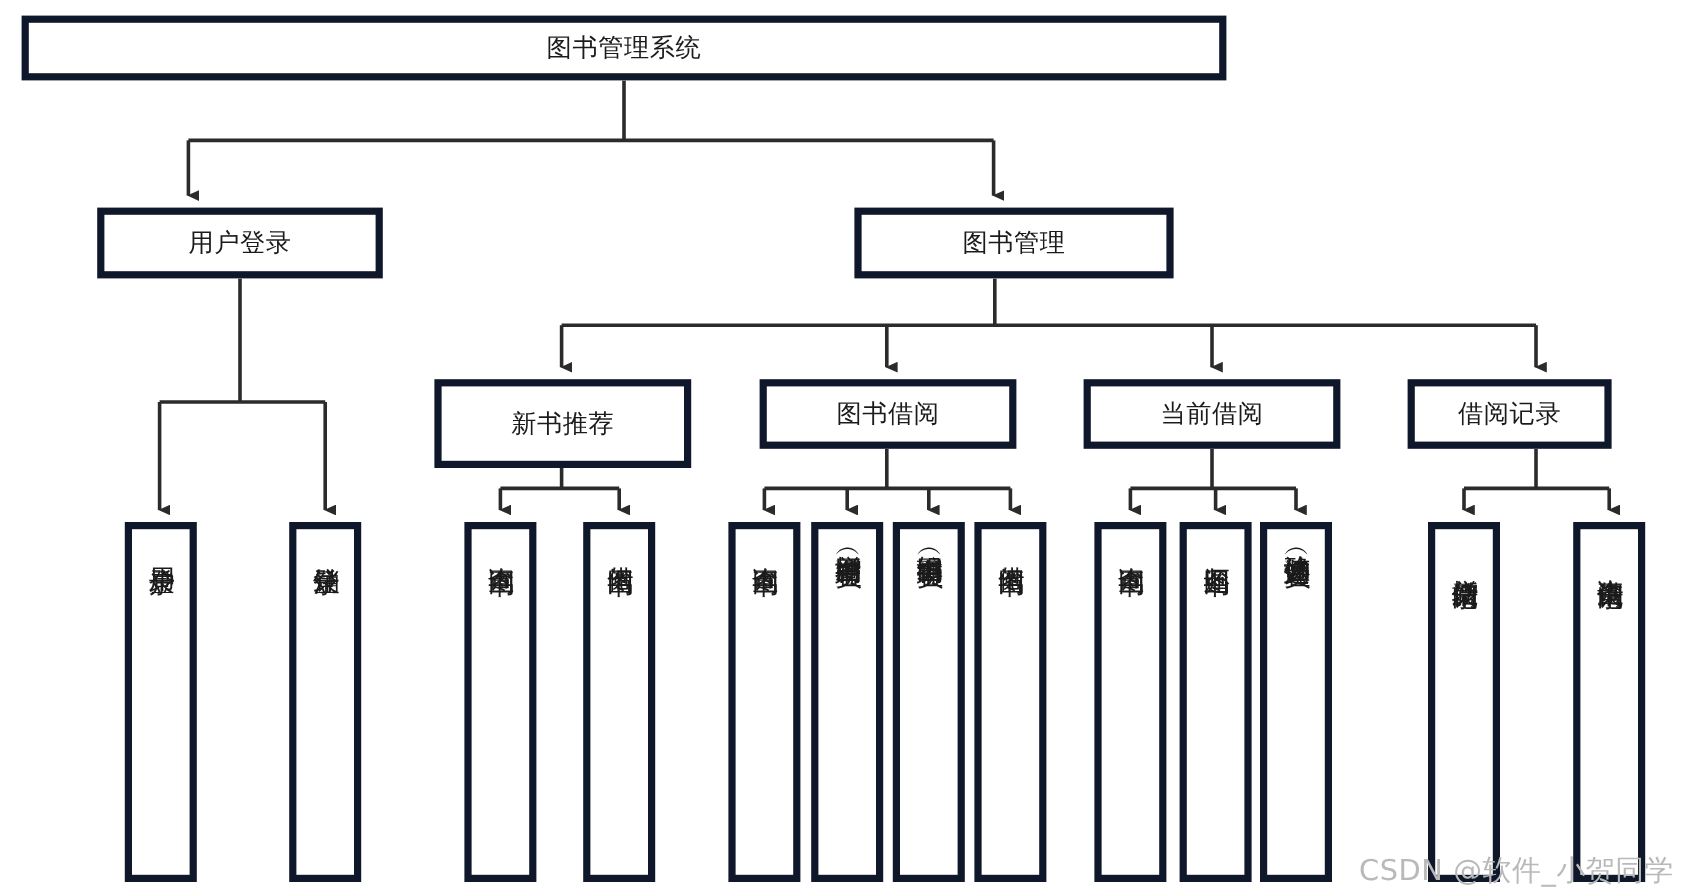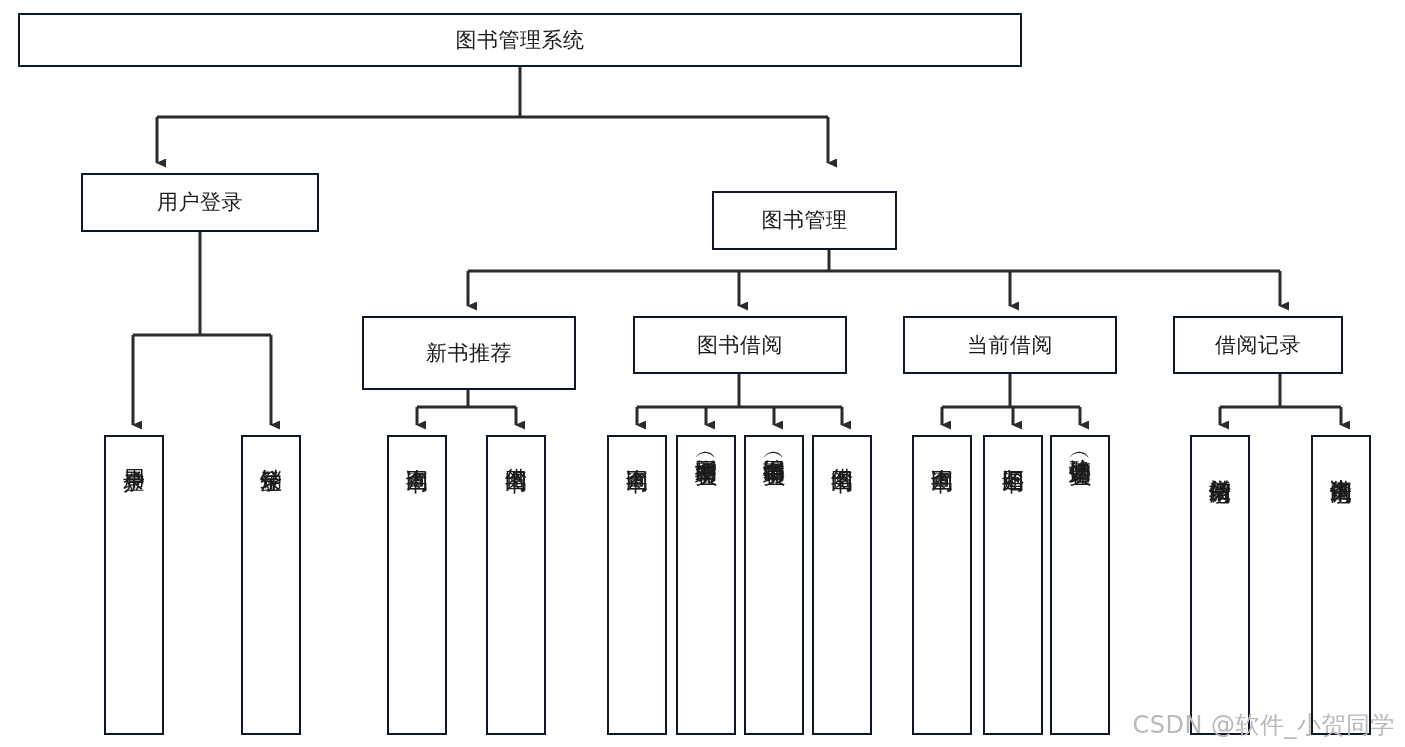--- a/index.html
+++ b/index.html
@@ -22,21 +22,21 @@
     left: 0;
     top: 0;
     width: 1405px;
     height: 747px;
     pointer-events: none;
   }
   .node {
     position: absolute;
     box-sizing: border-box;
     background: #ffffff;
-    border: 2px solid #0f172a;
+    border: 6px solid #0f172a;
     display: flex;
     align-items: center;
     justify-content: center;
     color: #1b1b1b;
   }
   .node .label {
     font-size: 21px;
     line-height: 1.25;
     letter-spacing: 0.5px;
     white-space: nowrap;
@@ -125,21 +125,21 @@
     </g>
   </svg>
 
   <div class="node horiz" style="left:18px; top:13px; width:1004px; height:54px;">
     <span class="label">图书管理系统</span>
   </div>
 
   <div class="node horiz" style="left:81px; top:173px; width:238px; height:59px;">
     <span class="label">用户登录</span>
   </div>
-  <div class="node horiz" style="left:712px; top:173px; width:185px; height:59px;margin-top:18px;">
+  <div class="node horiz" style="left:712px; top:173px; width:266px; height:59px;">
     <span class="label">图书管理</span>
   </div>
 
   <div class="node horiz" style="left:362px; top:316px; width:214px; height:74px;">
     <span class="label">新书推荐</span>
   </div>
   <div class="node horiz" style="left:903px; top:316px; width:214px; height:58px;">
     <span class="label">当前借阅</span>
   </div>
   <div class="node horiz" style="left:633px; top:316px; width:214px; height:58px;">

